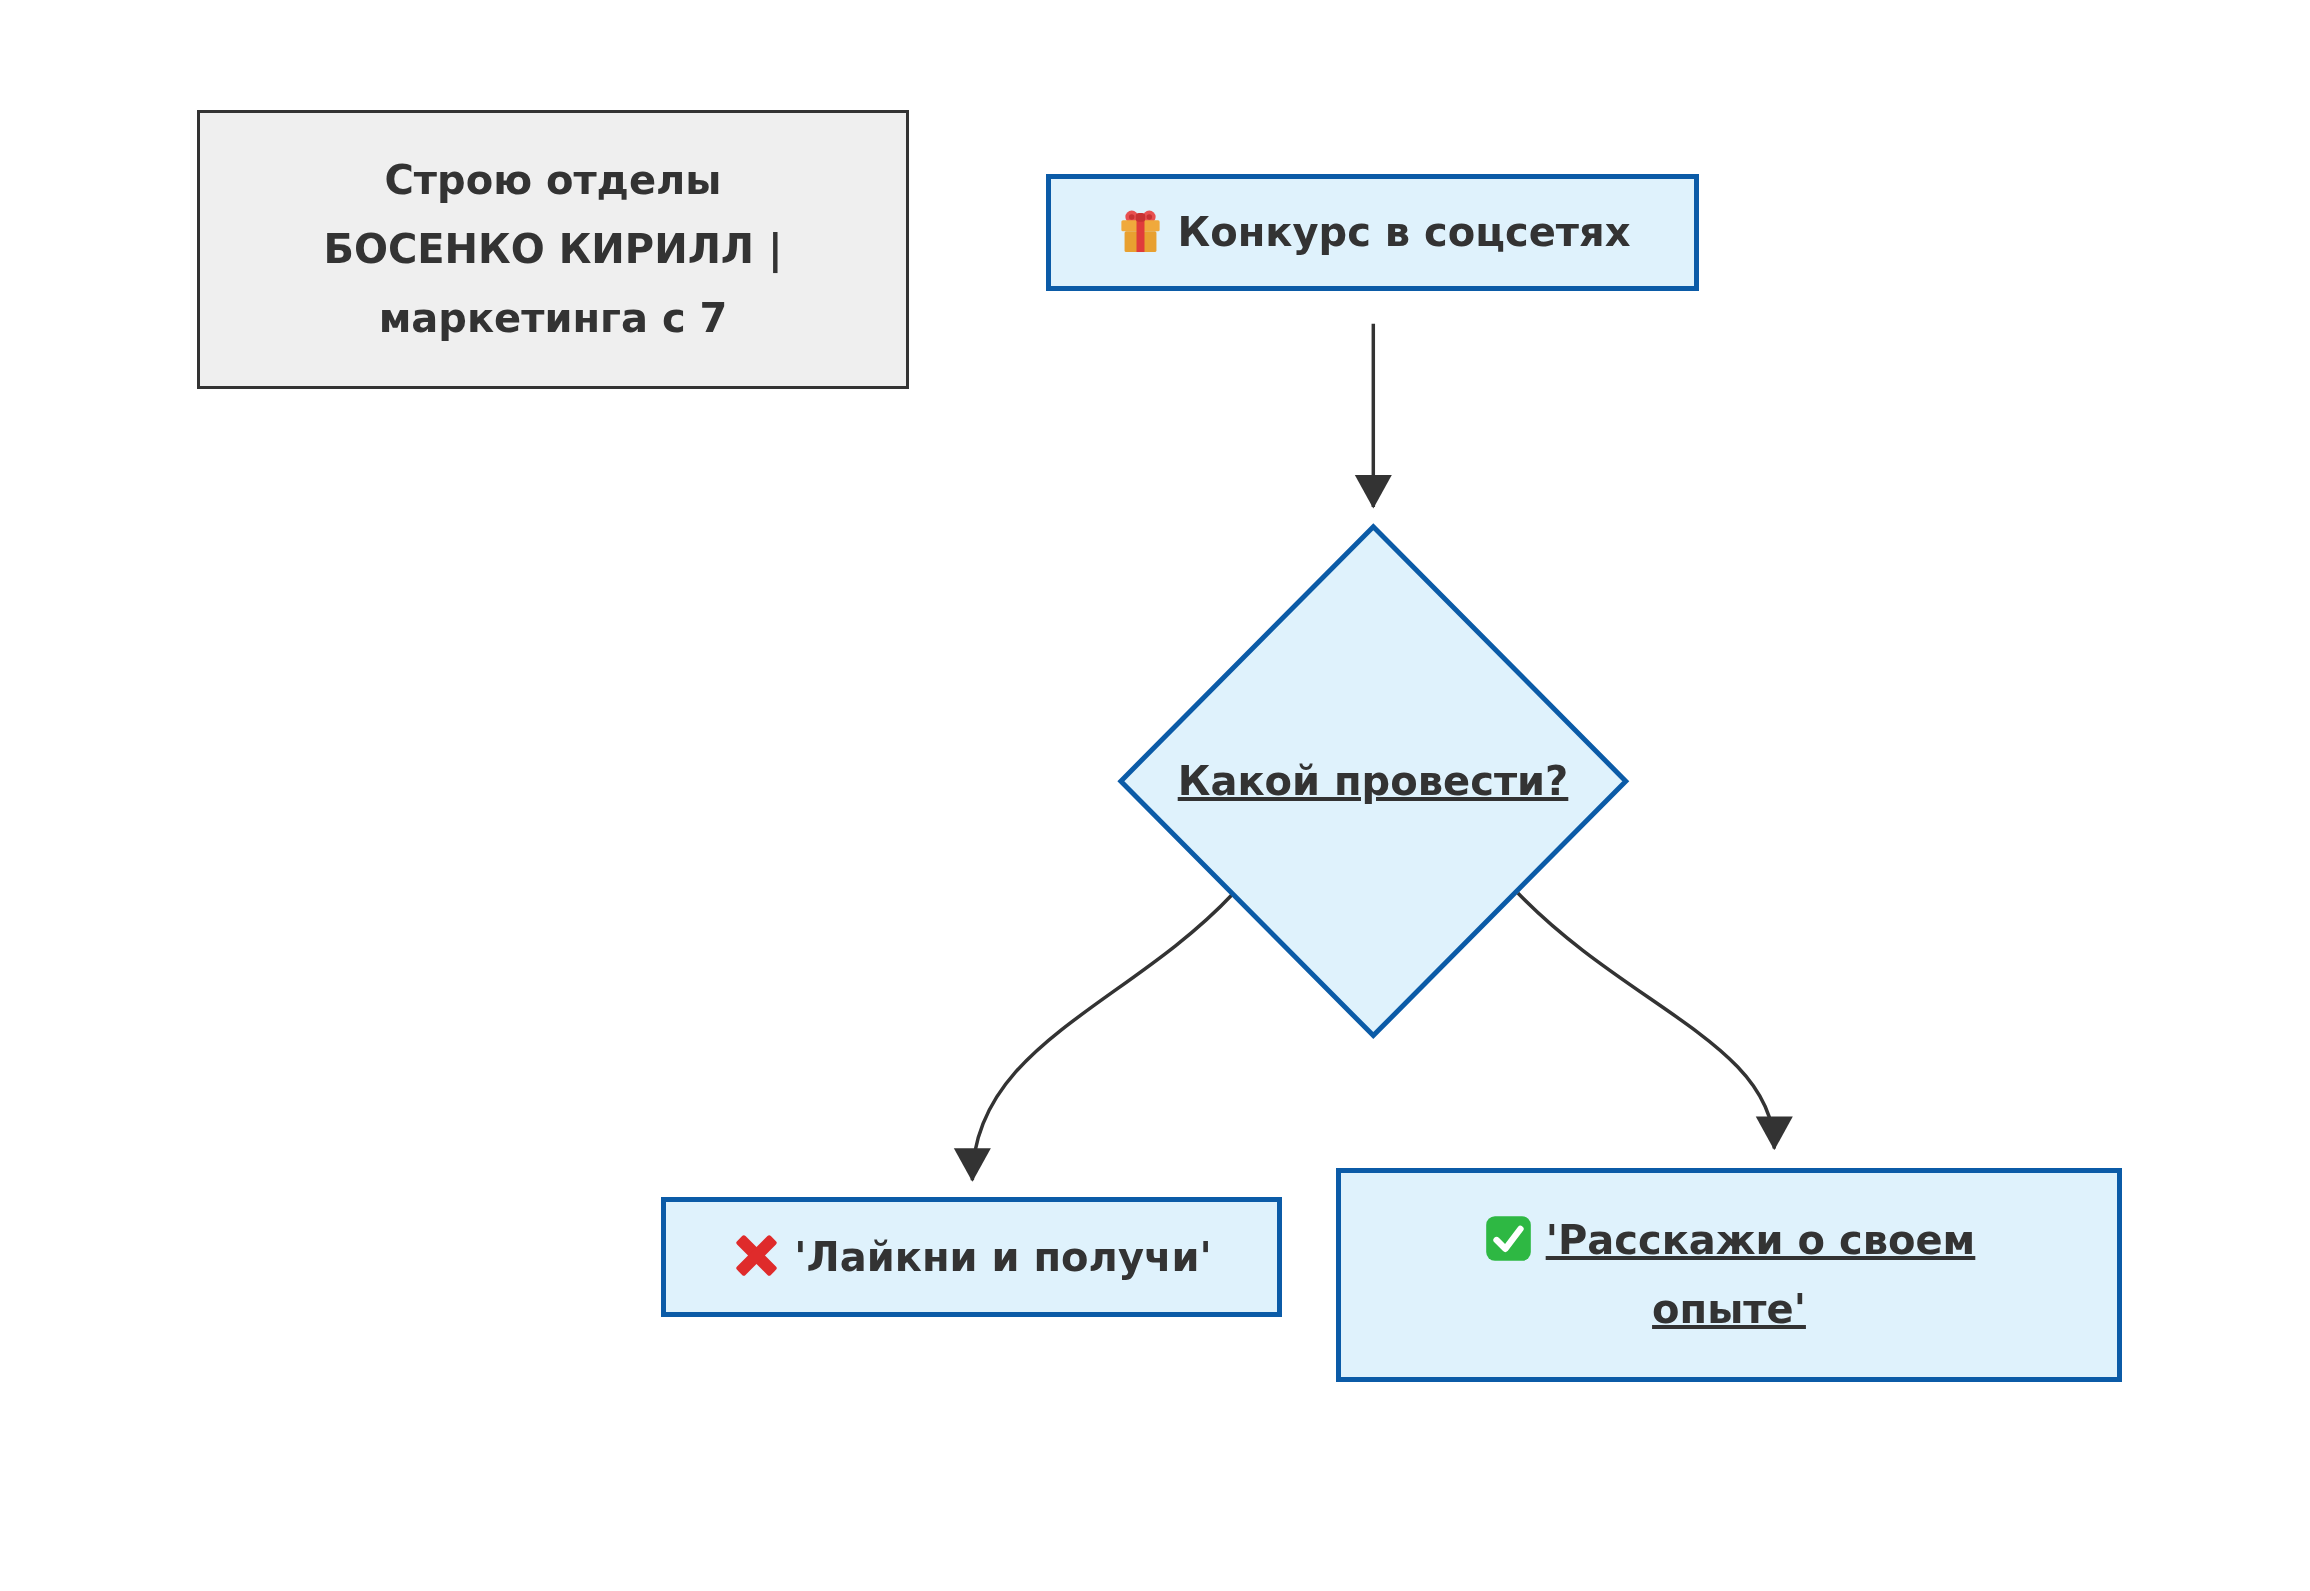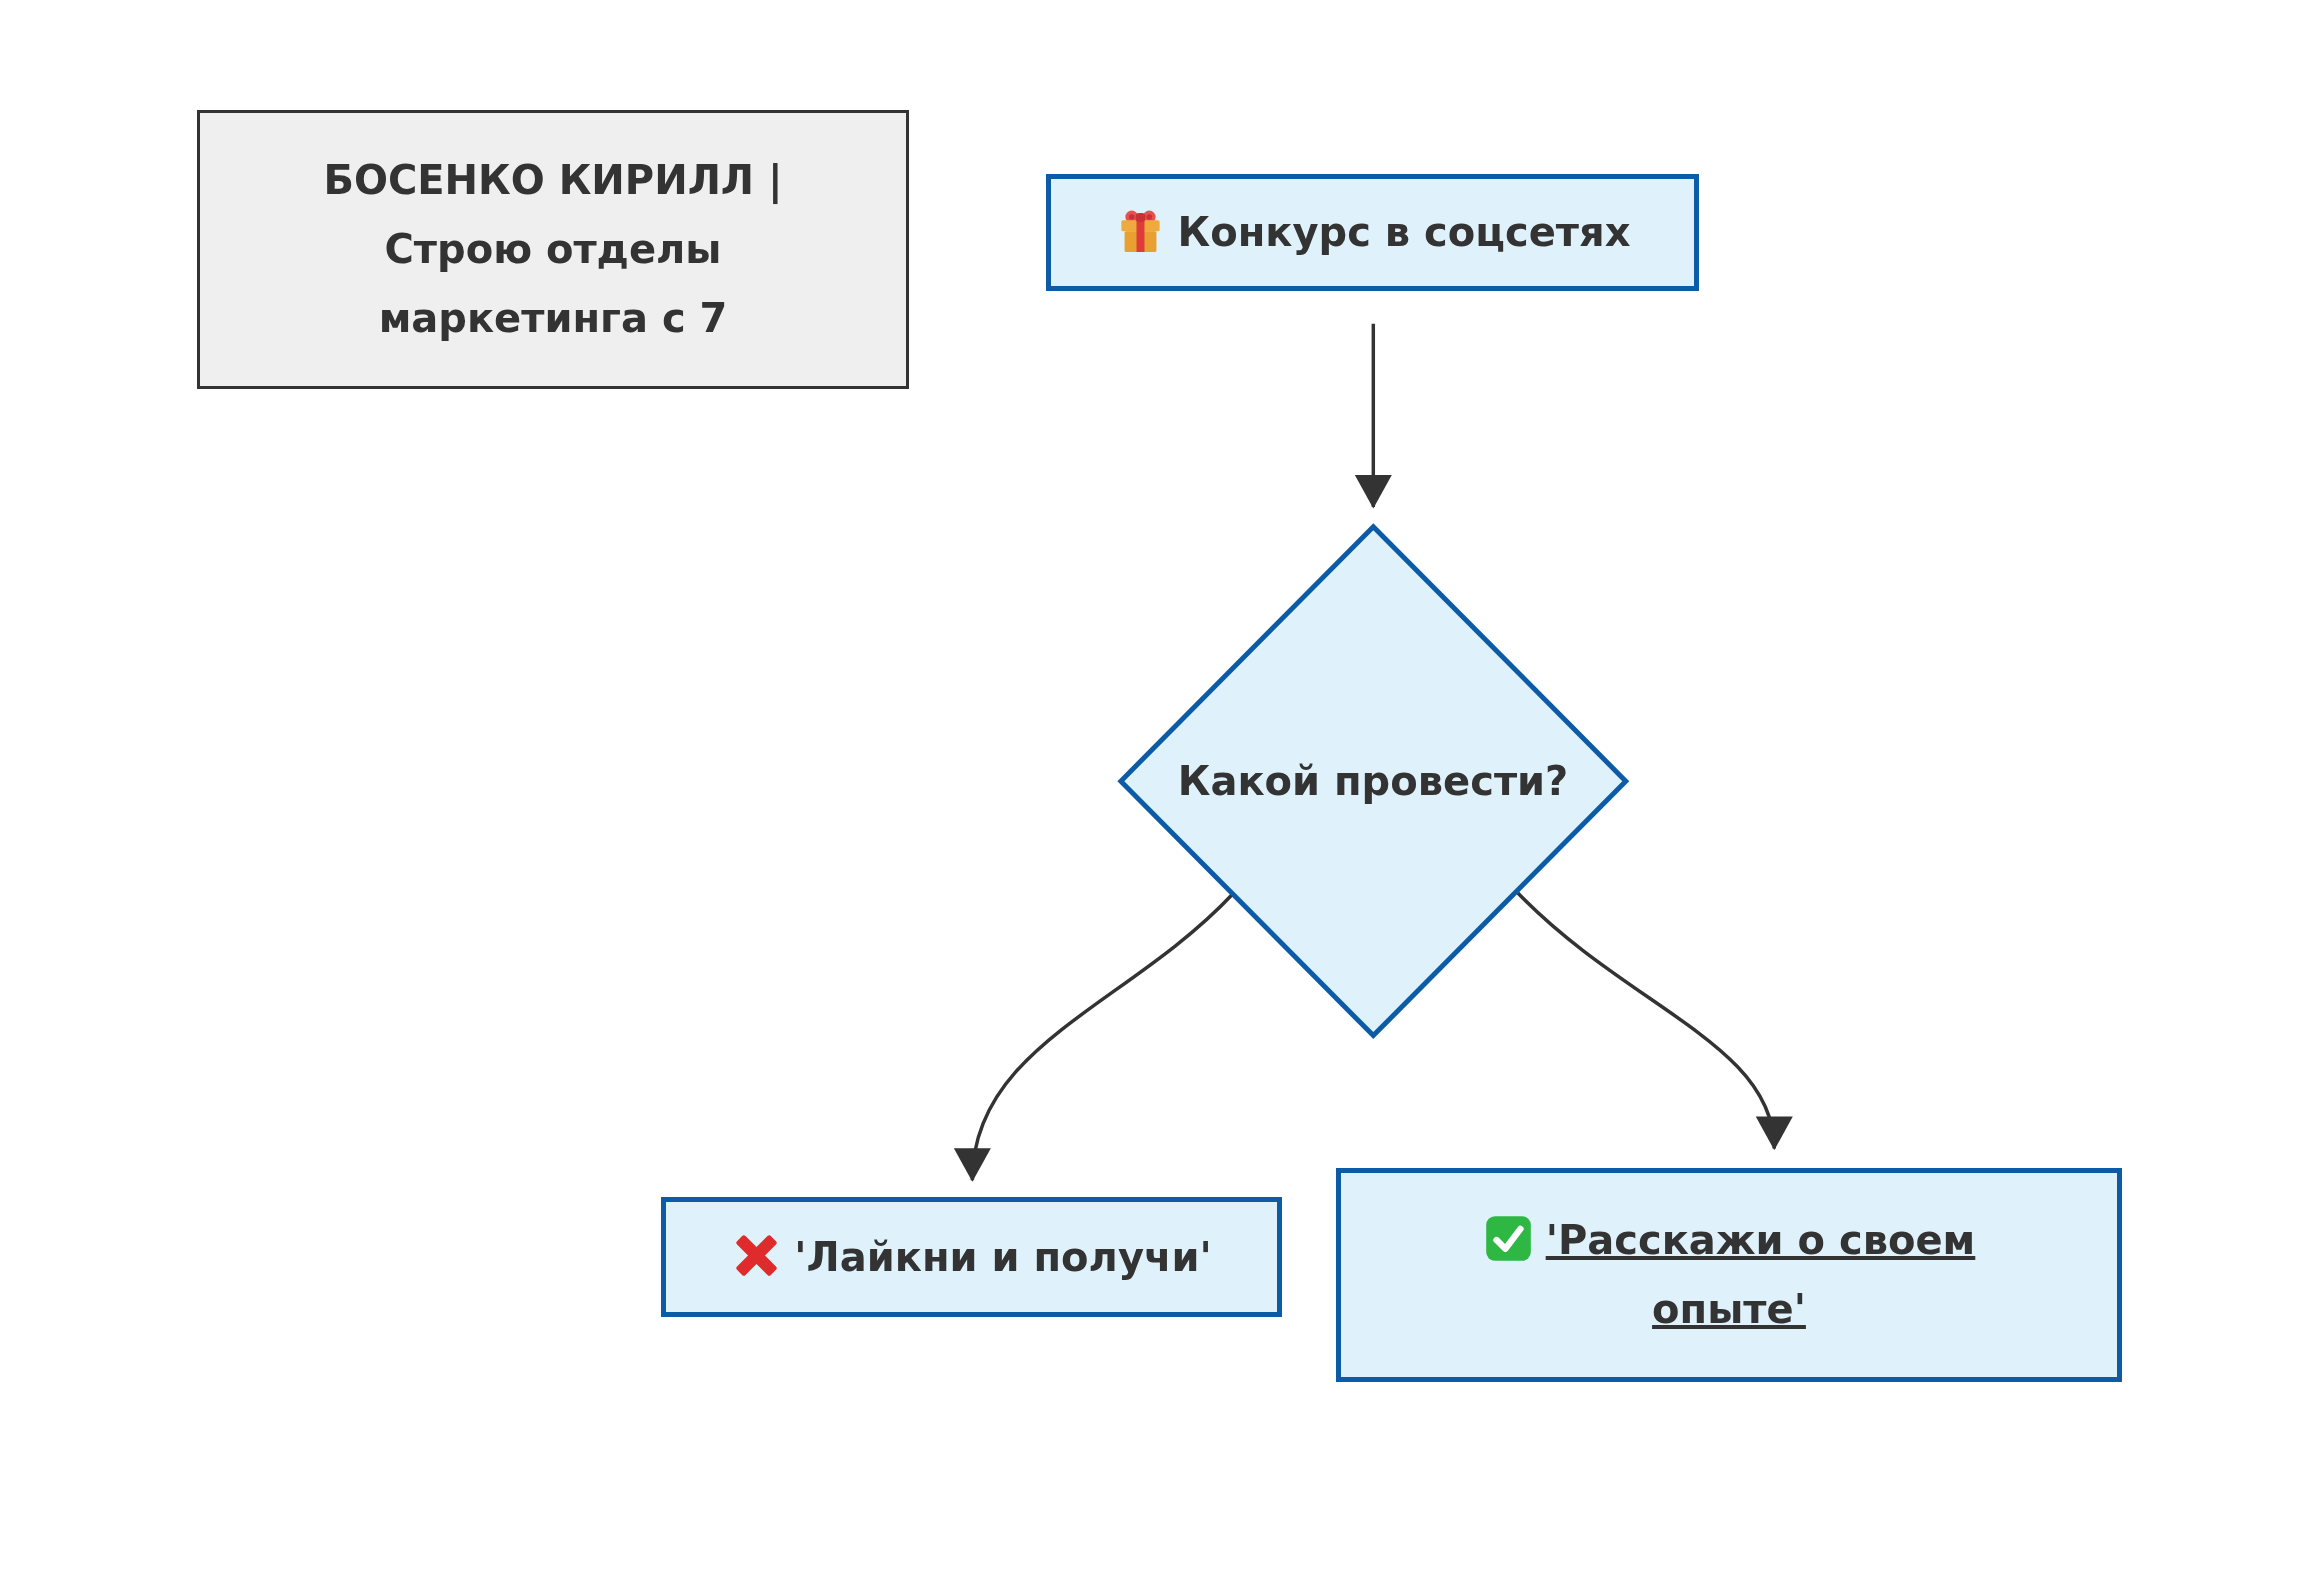--- a/index.html
+++ b/index.html
@@ -48,20 +48,21 @@
   .node-start  { left: 1046px; top: 174px;  width: 653px; height: 117px; }
   .node-wrong  { left: 661px;  top: 1197px; width: 621px; height: 120px; }
   .node-right  { left: 1336px; top: 1168px; width: 786px; height: 214px; text-decoration: underline; }
   .node-right .label-wrap { max-width: 574px; }
   .decision-label {
     position: absolute;
     left: 1373px; top: 781px;
     transform: translate(-50%, -50%);
     font-size: 40px;
     white-space: nowrap;
+    text-decoration: underline;
   }
   .icon-inline {
     display: inline-block;
     width: 51px; height: 51px;
     vertical-align: -10px;
     margin-right: 12px;
   }
   .label-wrap { display: inline; }
 </style>
 </head>
@@ -79,22 +80,22 @@
     <path d="M1387,327 L1387,512" fill="none" stroke="#333333" stroke-width="3.5" marker-end="url(#arrowhead)"></path>
 
     <path d="M1245,903 C1140,1015 982,1056 982,1192" fill="none" stroke="#333333" stroke-width="3.5" marker-end="url(#arrowhead)"></path>
 
     <path d="M1533,902 C1645,1018 1792,1055 1792,1160" fill="none" stroke="#333333" stroke-width="3.5" marker-end="url(#arrowhead)"></path>
 
     <polygon points="1387,532 1642,789 1387,1046 1132,789" fill="#DFF2FC" stroke="#0B5BA7" stroke-width="5"></polygon>
   </svg>
 
   <div class="author-card">
+    <div>Строю отделы</div>
     <div>БОСЕНКО КИРИЛЛ |</div>
-    <div>Строю отделы</div>
     <div>маркетинга с 7</div>
   </div>
 
   <div class="node node-start">
     <div class="label-wrap">
       <svg class="icon-inline" viewBox="0 0 64 64">
         <circle cx="21" cy="15" r="8" fill="#E85050"></circle>
         <circle cx="43" cy="15" r="8" fill="#E85050"></circle>
         <circle cx="21" cy="15" r="3.5" fill="#C83232"></circle>
         <circle cx="43" cy="15" r="3.5" fill="#C83232"></circle>

